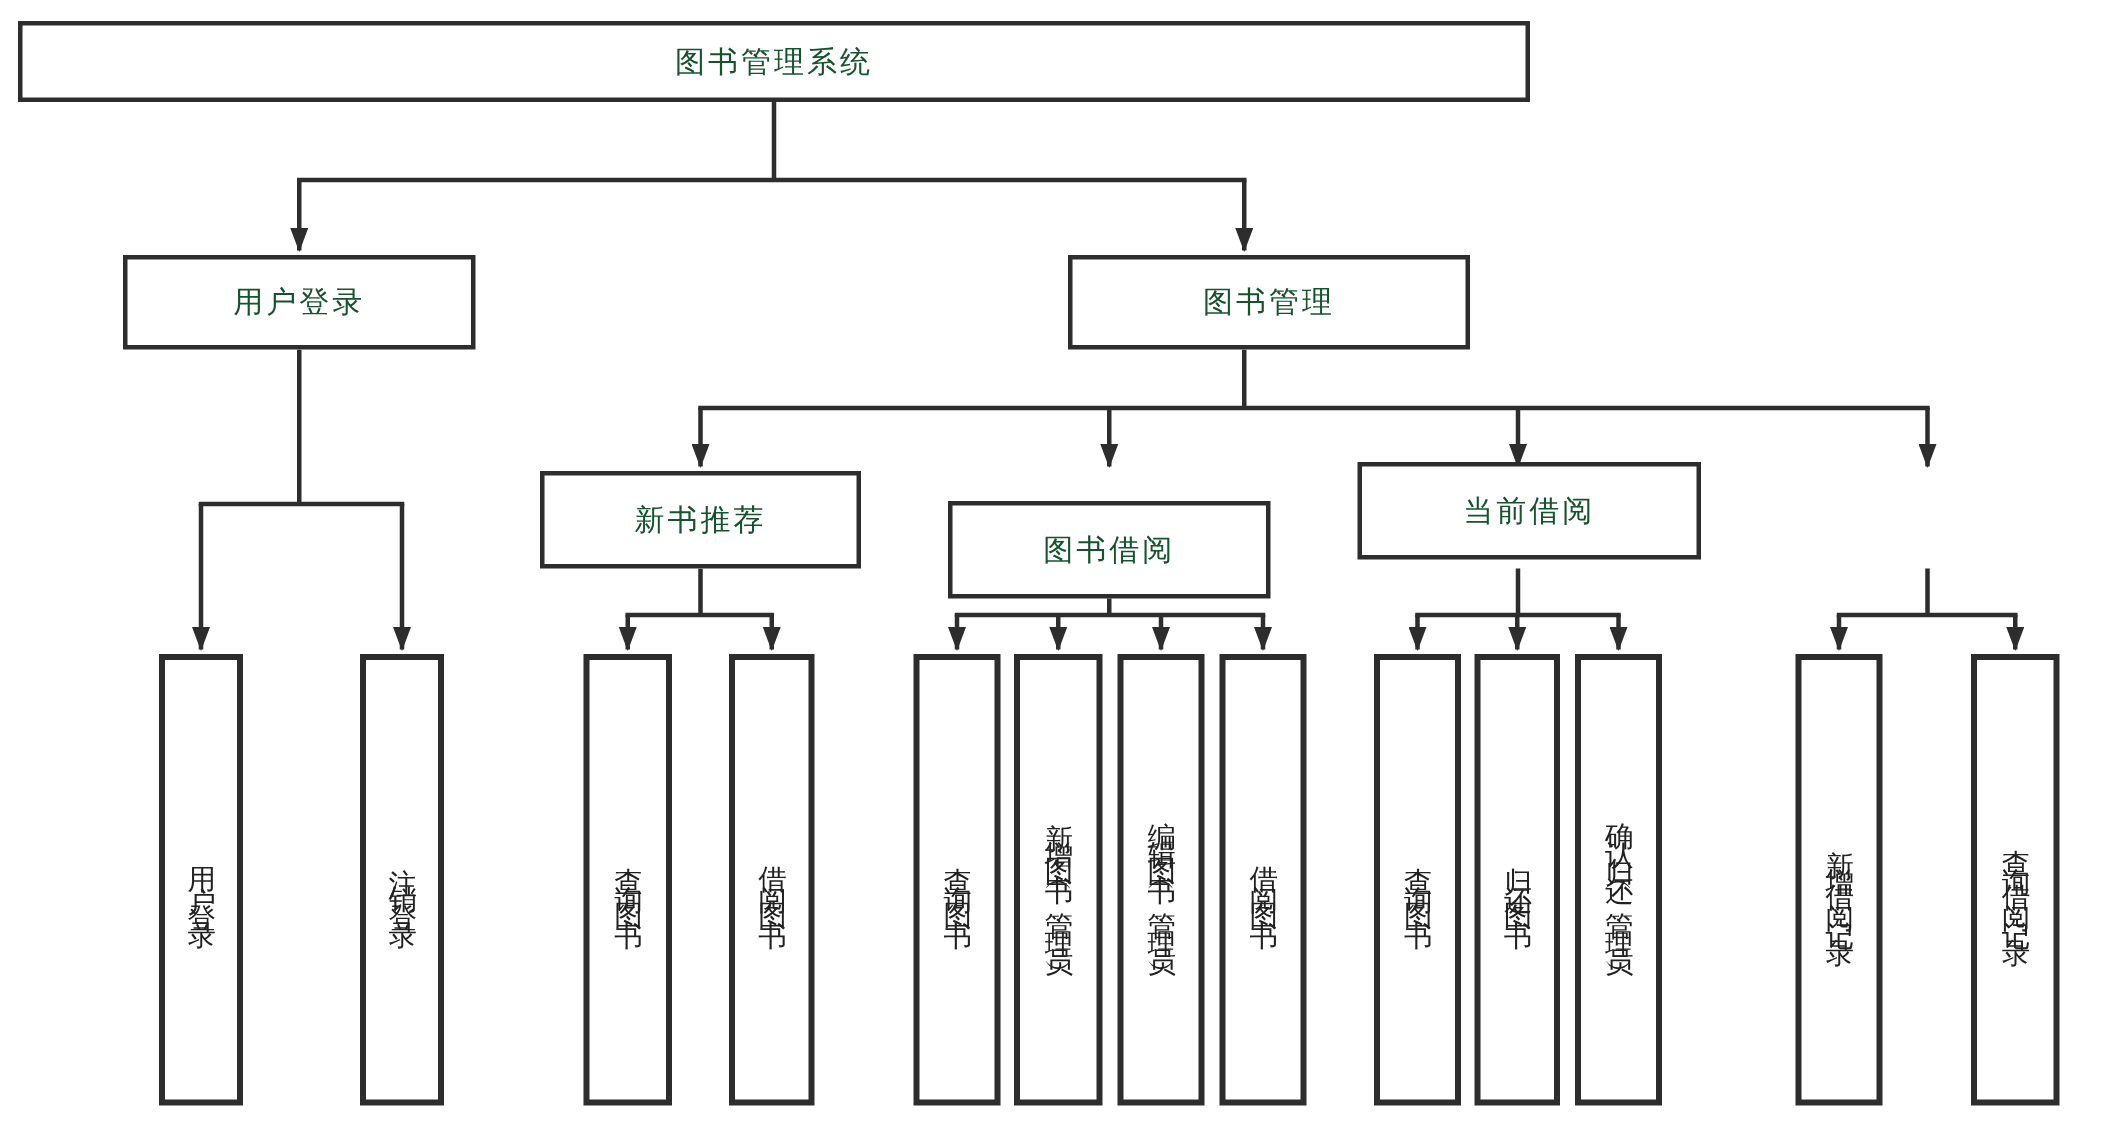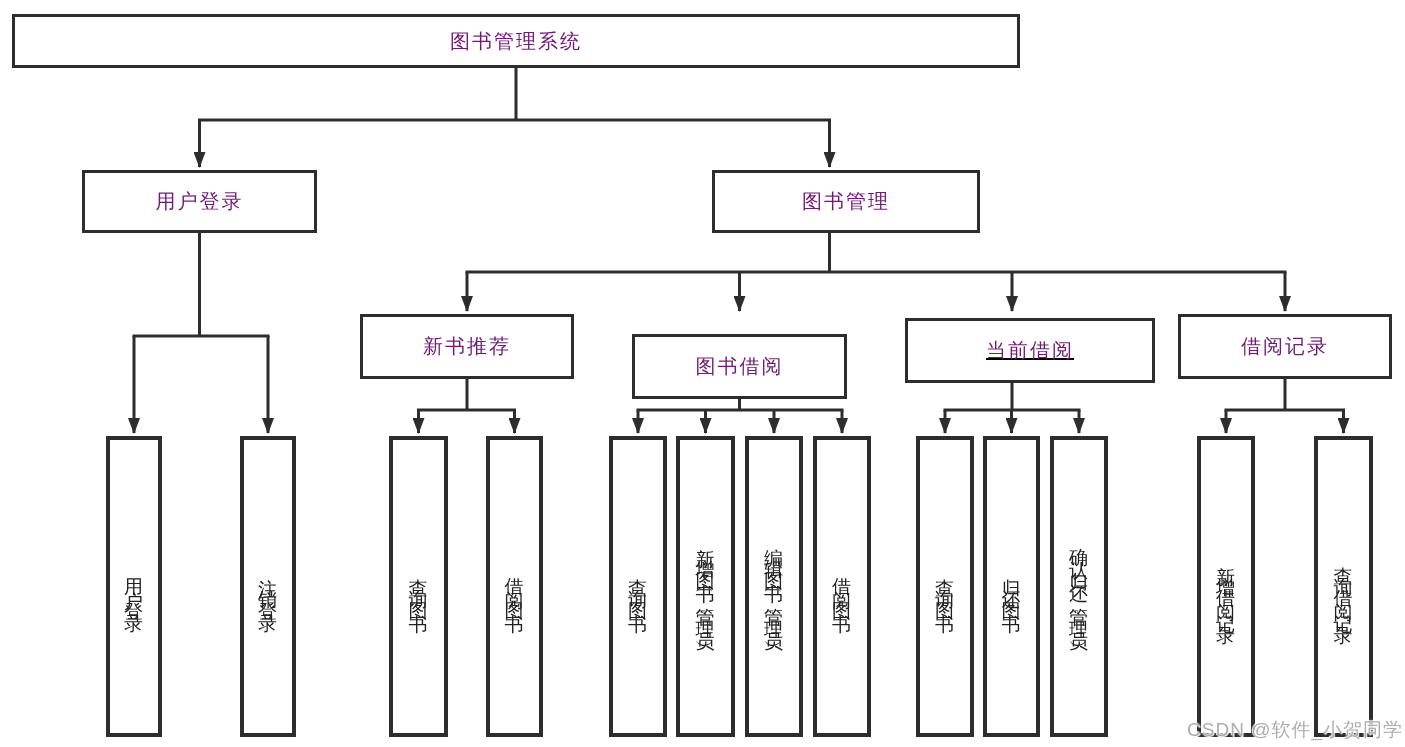--- a/index.html
+++ b/index.html
@@ -25,21 +25,21 @@
     position: absolute;
     box-sizing: border-box;
     background: #ffffff;
     border: 3px solid #2d2d2d;
     display: flex;
     align-items: center;
     justify-content: center;
   }
   .hlabel {
     font-size: 20px;
-    color: #701a75;
+    color: #14532d;
     letter-spacing: 2px;
     white-space: nowrap;
   }
   .leaf {
     border-width: 4px;
   }
   .vlabel {
     writing-mode: vertical-rl;
     text-orientation: mixed;
     font-size: 19px;
@@ -47,21 +47,21 @@
     letter-spacing: 12px;
     color: #212121;
     white-space: nowrap;
   }
   
   #n-root          { left: 12px;   top: 14px;  width: 1008px; height: 54px; }
   #n-userLogin     { left: 82px;   top: 170px; width: 235px;  height: 63px; }
   #n-bookMgmt      { left: 712px;  top: 170px; width: 268px;  height: 63px; }
   #n-newBookRec    { left: 360px;  top: 314px; width: 214px;  height: 65px; }
   #n-bookBorrow    { left: 632px;  top: 314px; width: 215px;  height: 65px; margin-top: 20px; }
-  #n-currentBorrow { left: 905px;  top: 318px; width: 250px;  height: 65px; text-decoration: underline; }
+  #n-currentBorrow { left: 905px;  top: 308px; width: 229px;  height: 65px; }
   #n-borrowRecord  { left: 1178px; top: 314px; width: 214px;  height: 65px; }
   #n-leaf1  { left: 106px;  top: 436px; width: 56px; height: 301px; }
   #n-leaf2  { left: 240px;  top: 436px; width: 56px; height: 301px; }
   #n-leaf3  { left: 389px;  top: 436px; width: 59px; height: 301px; }
   #n-leaf4  { left: 486px;  top: 436px; width: 57px; height: 301px; }
   #n-leaf5  { left: 609px;  top: 436px; width: 58px; height: 301px; }
   #n-leaf6  { left: 676px;  top: 436px; width: 59px; height: 301px; }
   #n-leaf7  { left: 745px;  top: 436px; width: 58px; height: 301px; }
   #n-leaf8  { left: 813px;  top: 436px; width: 58px; height: 301px; }
   #n-leaf9  { left: 916px;  top: 436px; width: 58px; height: 301px; }
@@ -142,23 +142,20 @@
 
   <div class="box" id="n-newBookRec">
     <span class="hlabel">新书推荐</span>
   </div>
   <div class="box" id="n-bookBorrow">
     <span class="hlabel">图书借阅</span>
   </div>
   <div class="box" id="n-currentBorrow">
     <span class="hlabel">当前借阅</span>
   </div>
-  <div class="box" id="n-borrowRecord">
-    <span class="hlabel">借阅记录</span>
-  </div>
 
   <div class="box leaf" id="n-leaf1">
     <span class="vlabel">用户登录</span>
   </div>
   <div class="box leaf" id="n-leaf2">
     <span class="vlabel">注销登录</span>
   </div>
   <div class="box leaf" id="n-leaf3">
     <span class="vlabel">查询图书</span>
   </div>
@@ -186,15 +183,14 @@
   <div class="box leaf" id="n-leaf11">
     <span class="vlabel">确认归还（管理员）</span>
   </div>
   <div class="box leaf" id="n-leaf12">
     <span class="vlabel">新增借阅记录</span>
   </div>
   <div class="box leaf" id="n-leaf13">
     <span class="vlabel">查询借阅记录</span>
   </div>
 
-  <div id="watermark">CSDN @软件_小贺同学</div>
 
 </div>
 
 </body></html>

